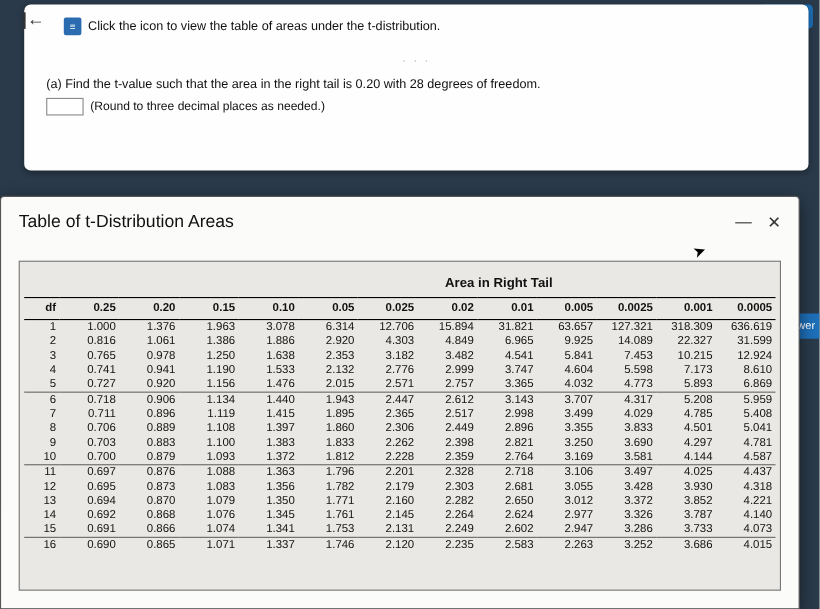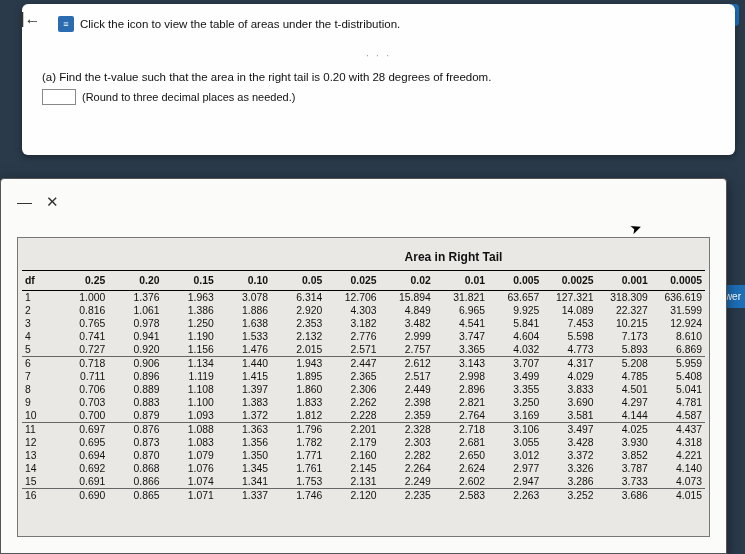--- a/index.html
+++ b/index.html
@@ -90,21 +90,21 @@
     font-size:10.4px;
     table-layout: fixed;
   }
   th, td {
     text-align:right;
     padding:1px 3px;
     white-space:nowrap;
     overflow:hidden;
   }
   th { font-weight:bold; border-top:1.5px solid #000; border-bottom:1.5px solid #000; padding:4px 3px;}
-  th:first-child, td:first-child { text-align:left; width:32px; }
+  th:first-child, td:first-child { text-align:right; width:32px; }
   tbody tr.sep td { border-top:1px solid #666; }
   .cursor {
     position:absolute; left:630px; top:220px; font-size:14px; color:#000;
     transform: rotate(-20deg);
   }
 </style>
 </head>
 <body>
 
 <button class="save-btn">Save</button>
@@ -119,20 +119,21 @@
   <div class="divider-dots">· · ·</div>
   <div class="part-a">(a) Find the t-value such that the area in the right tail is 0.20 with 28 degrees of freedom.</div>
   <div class="round-row">
     <input class="answer-box" style="">
     <span>(Round to three decimal places as needed.)</span>
   </div>
 </div>
 
 <div class="panel">
   <div class="panel-head">
+    <div class="panel-title">Table of t-Distribution Areas</div>
     <div class="panel-ctrl">
       <span>—</span>
       <span>✕</span>
     </div>
   </div>
 
   <div class="table-wrap">
     <div class="area-label">Area in Right Tail</div>
     <table>
       <thead>

